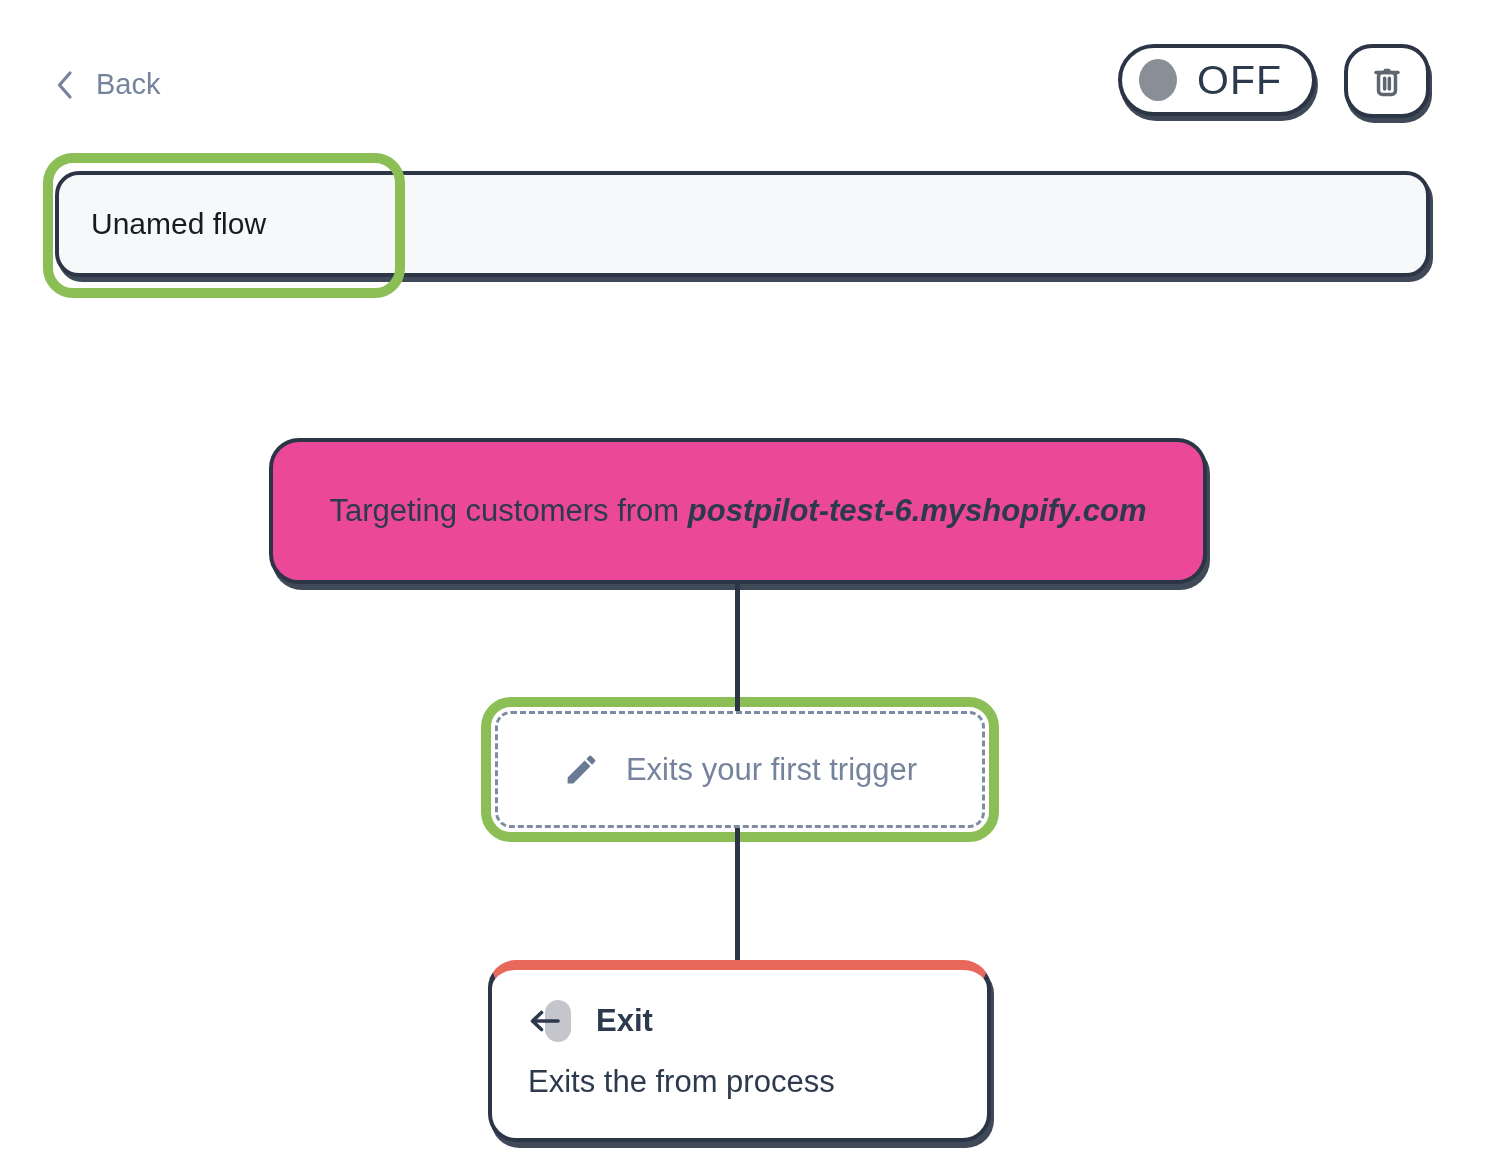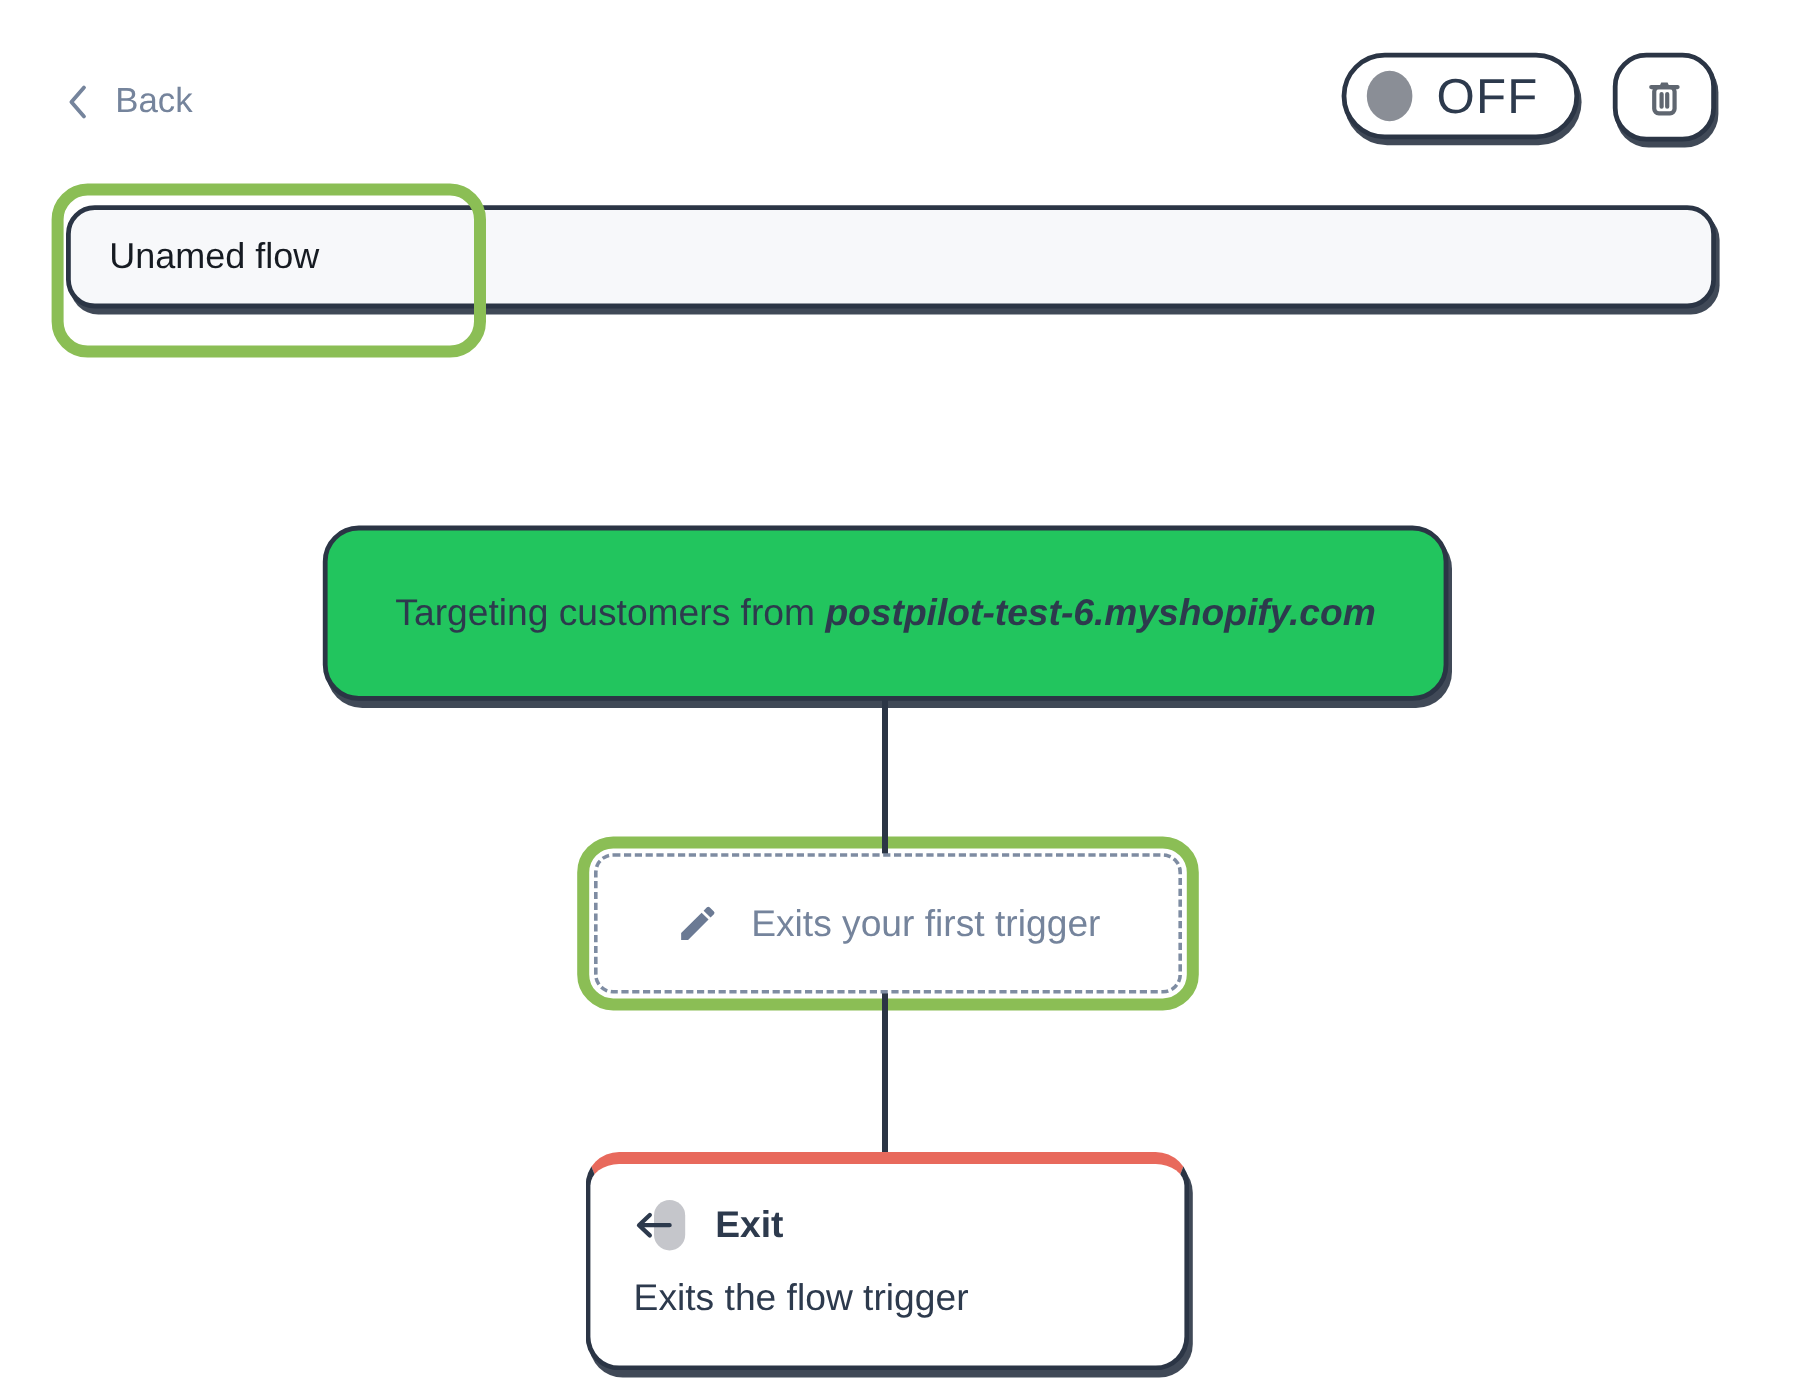--- a/index.html
+++ b/index.html
@@ -28,37 +28,37 @@
   .pill{display:flex;align-items:center;gap:20px;height:72px;padding:0 30px 0 17px;
         background:#fff;border:4px solid var(--navy);border-radius:38px;
         box-shadow:2px 5px 0 0 var(--shadow);cursor:pointer;
         font-family:inherit;font-size:41px;color:var(--text-navy);letter-spacing:1px;}
   .knob{width:38px;height:42px;border-radius:50%;background:var(--knob-gray);}
   .icon-btn{width:86px;height:74px;display:flex;align-items:center;justify-content:center;
         background:#fff;border:4px solid var(--navy);border-radius:28px;
         box-shadow:2px 5px 0 0 var(--shadow);cursor:pointer;}
 
   
-  .flow-name{position:absolute;left:55px;top:145px;width:1375px;height:86px;
+  .flow-name{position:absolute;left:55px;top:145px;width:1375px;height:106px;
         background:var(--input-bg);border:4px solid var(--navy);border-radius:24px;
         box-shadow:3px 5px 0 0 var(--shadow);
         padding:0 32px;font-family:inherit;font-size:30px;color:#161B22;outline:none;}
 
   
   .ring{position:absolute;border:10px solid var(--green);border-radius:30px;pointer-events:none;background:transparent;}
   .ring-input{left:43px;top:127px;width:362px;height:145px;}
   .ring-trigger{left:481px;top:671px;width:518px;height:145px;}
 
   
   .connector{position:absolute;left:735px;width:5px;background:var(--navy);}
   .c1{top:556px;height:135px;}
   .c2{top:798px;height:144px;}
 
   .node-targeting{position:absolute;left:269px;top:412px;width:938px;height:146px;
-        background:#22c55e;border:4.5px solid var(--navy);border-radius:30px;
+        background:#ec4899;border:4.5px solid var(--navy);border-radius:30px;
         box-shadow:3px 6px 0 0 var(--shadow);
         display:flex;align-items:center;justify-content:center;
         font-size:31px;color:var(--text-navy);cursor:pointer;}
   .node-targeting .t-prefix{white-space:pre-wrap;}
   .node-targeting .t-domain{font-weight:700;font-style:italic;}
 
   .node-trigger{position:absolute;left:495px;top:685px;width:490px;height:117px;
         background:#fff;border:3.5px dashed var(--dash);border-radius:16px;
         display:flex;align-items:center;justify-content:center;gap:26px;
         font-size:31px;color:var(--slate);cursor:pointer;}
@@ -128,17 +128,17 @@
   <div class="node-exit">
     <div class="exit-title-row">
       <span style="display:flex;">
         <svg width="44" height="46" viewBox="0 0 44 46">
           <rect x="17" y="2" width="26" height="42" rx="13" fill="#C5C6CB"></rect>
           <path d="M30 23 H5 M13.5 14.5 L4.5 23 L13.5 31.5" stroke="#2D3A4D" stroke-width="3.6" fill="none" stroke-linecap="round" stroke-linejoin="round"></path>
         </svg>
       </span>
       <span class="exit-title">Exit</span>
     </div>
-    <div class="exit-desc">Exits the flow trigger</div>
+    <div class="exit-desc">Exits the from process</div>
   </div>
 
   <div class="bottom-strip"></div>
 </div>
 
 </body></html>

